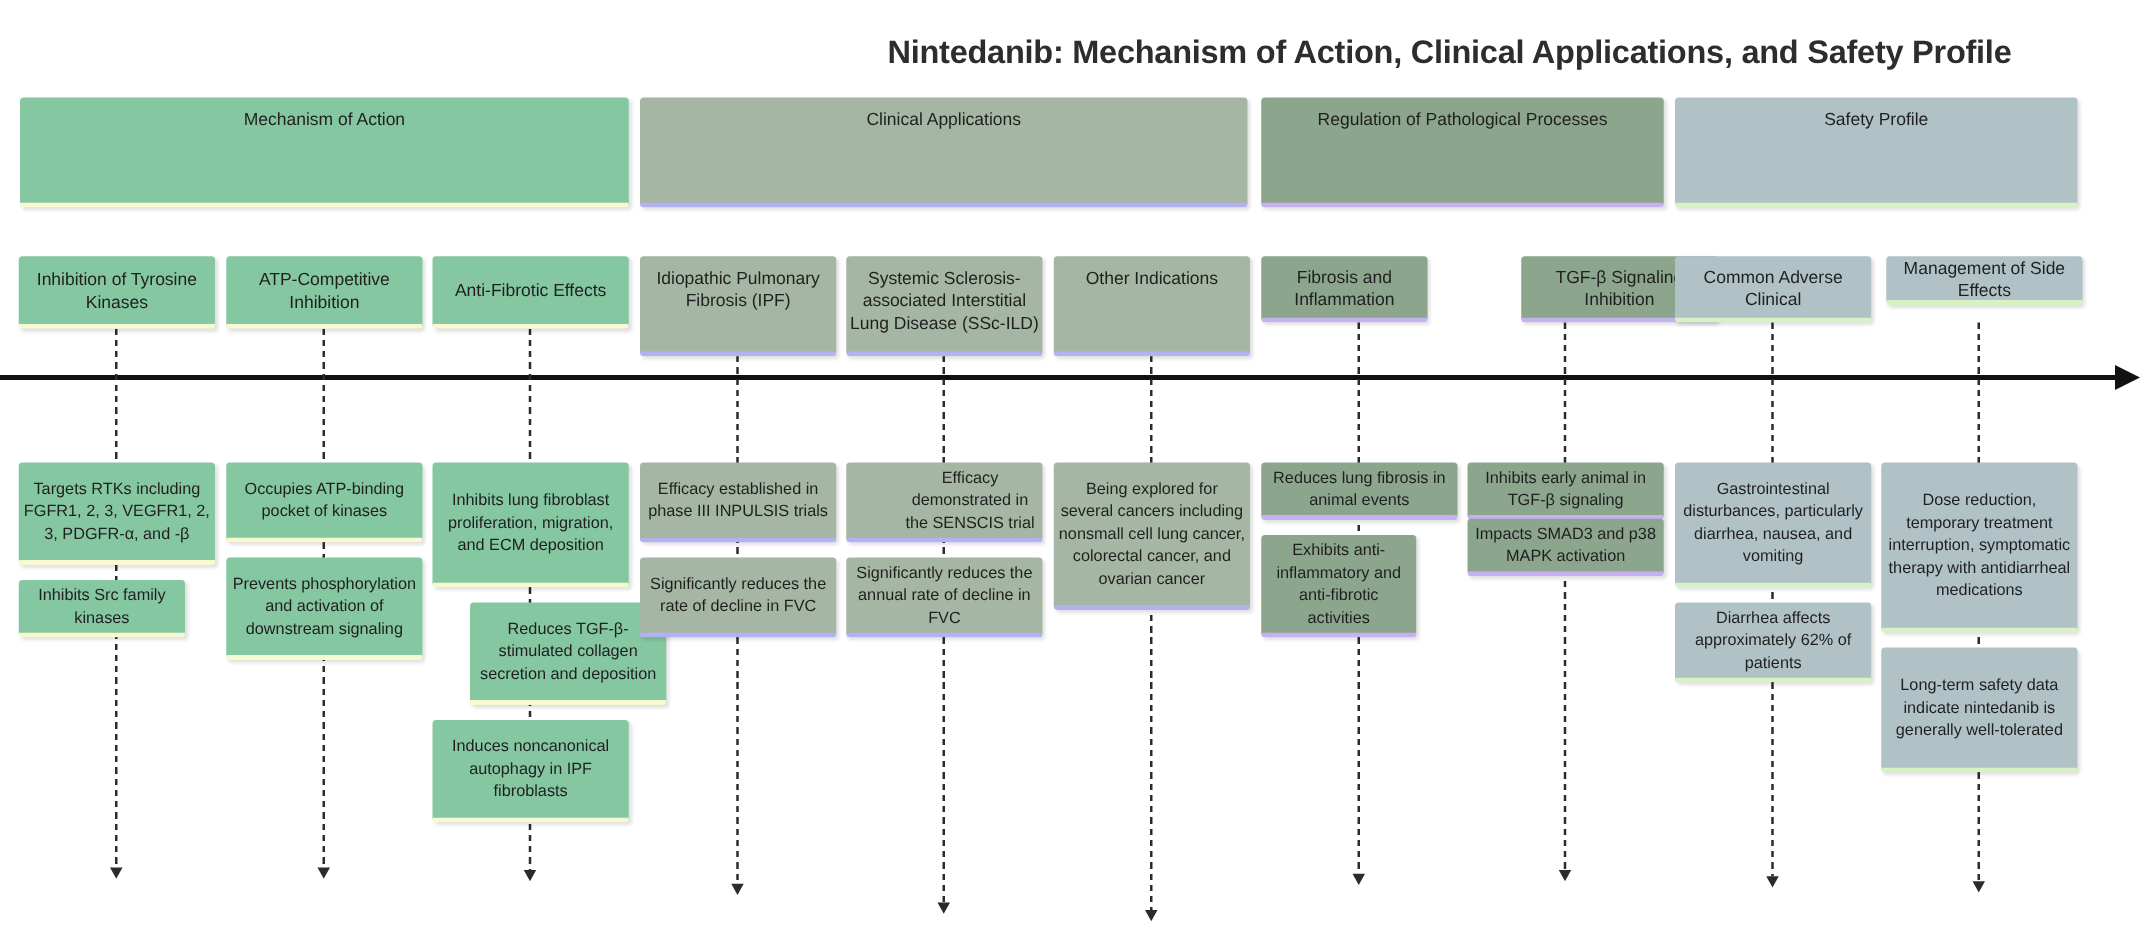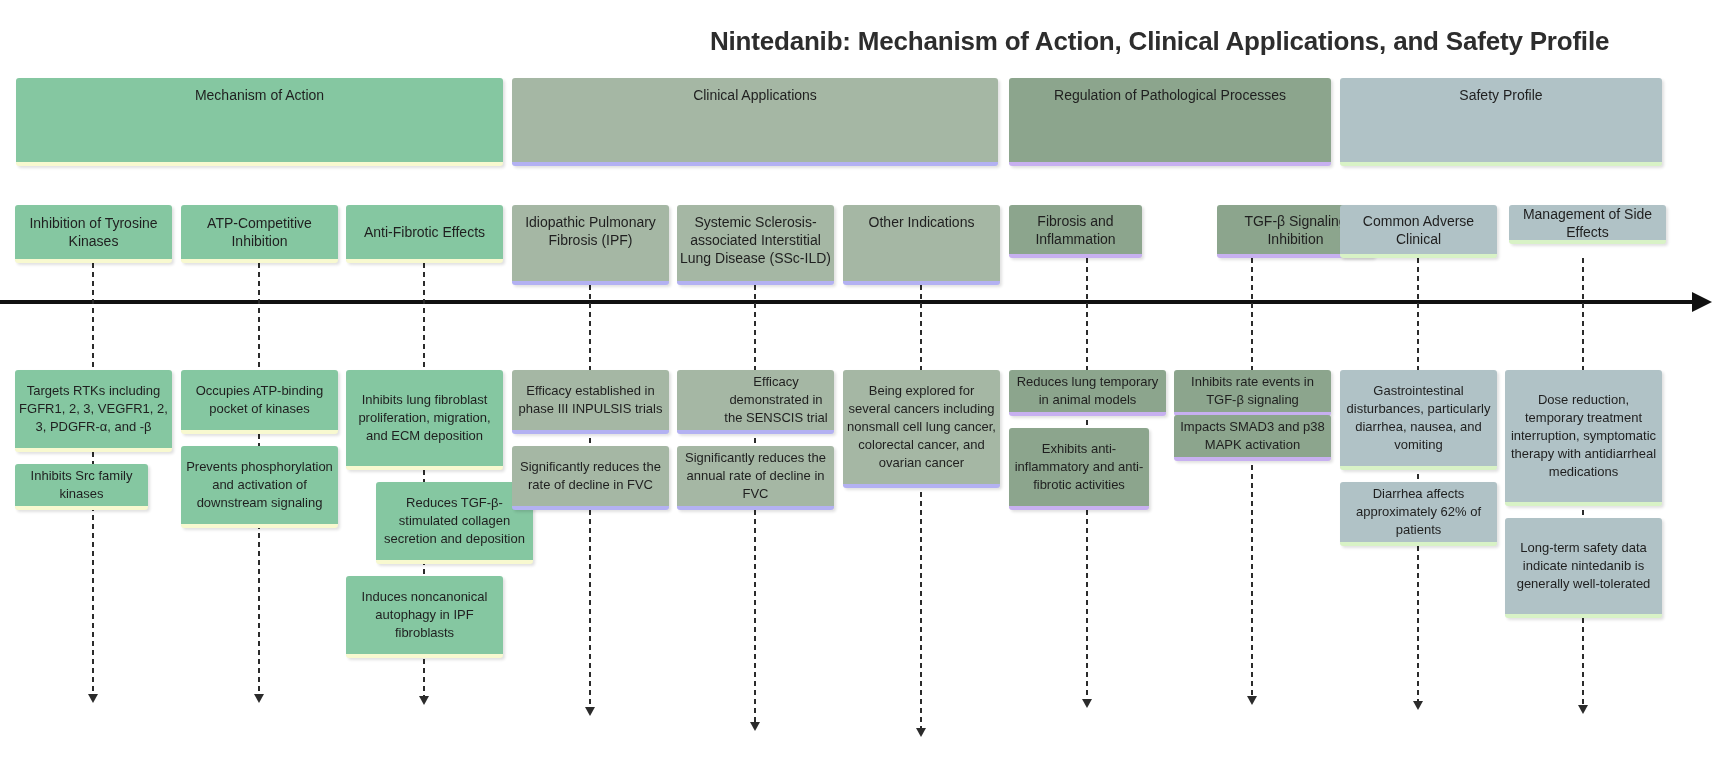--- a/index.html
+++ b/index.html
@@ -94,24 +94,24 @@
   <div class="box g1 fact" style="left:346px;top:576px;width:157px;height:82px;">Induces noncanonical autophagy in IPF fibroblasts</div>
 
   <div class="box g2 fact" style="left:512px;top:370px;width:157px;height:64px;">Efficacy established in phase III INPULSIS trials</div>
   <div class="box g2 fact" style="left:512px;top:446px;width:157px;height:64px;">Significantly reduces the rate of decline in FVC</div>
 
   <div class="box g2 fact" style="left:677px;top:370px;width:157px;height:64px;padding-left:45px;">Efficacy demonstrated in the SENSCIS trial</div>
   <div class="box g2 fact" style="left:677px;top:446px;width:157px;height:64px;">Significantly reduces the annual rate of decline in FVC</div>
 
   <div class="box g2 fact" style="left:843px;top:370px;width:157px;height:118px;">Being explored for several cancers including nonsmall cell lung cancer, colorectal cancer, and ovarian cancer</div>
 
-  <div class="box g3 fact" style="left:1009px;top:370px;width:157px;height:46px;">Reduces lung temporary in animal models</div>
-  <div class="box g3 fact" style="left:1009px;top:428px;width:140px;height:82px;">Exhibits anti-inflammatory and anti-fibrotic activities</div>
+  <div class="box g3 fact" style="left:1009px;top:370px;width:157px;height:46px;">Reduces lung fibrosis in animal events</div>
+  <div class="box g3 fact" style="left:1009px;top:428px;width:124px;height:82px;">Exhibits anti-inflammatory and anti-fibrotic activities</div>
 
-  <div class="box g3 fact" style="left:1174px;top:370px;width:157px;height:46px;">Inhibits rate events in TGF-β signaling</div>
+  <div class="box g3 fact" style="left:1174px;top:370px;width:157px;height:46px;">Inhibits early animal in TGF-β signaling</div>
   <div class="box g3 fact" style="left:1174px;top:415px;width:157px;height:46px;">Impacts SMAD3 and p38 MAPK activation</div>
 
   <div class="box g4 fact" style="left:1340px;top:370px;width:157px;height:100px;">Gastrointestinal disturbances, particularly diarrhea, nausea, and vomiting</div>
   <div class="box g4 fact" style="left:1340px;top:482px;width:157px;height:64px;">Diarrhea affects approximately 62% of patients</div>
 
   <div class="box g4 fact" style="left:1505px;top:370px;width:157px;height:136px;">Dose reduction, temporary treatment interruption, symptomatic therapy with antidiarrheal medications</div>
   <div class="box g4 fact" style="left:1505px;top:518px;width:157px;height:100px;">Long-term safety data indicate nintedanib is generally well-tolerated</div>
 
 </div>
 

